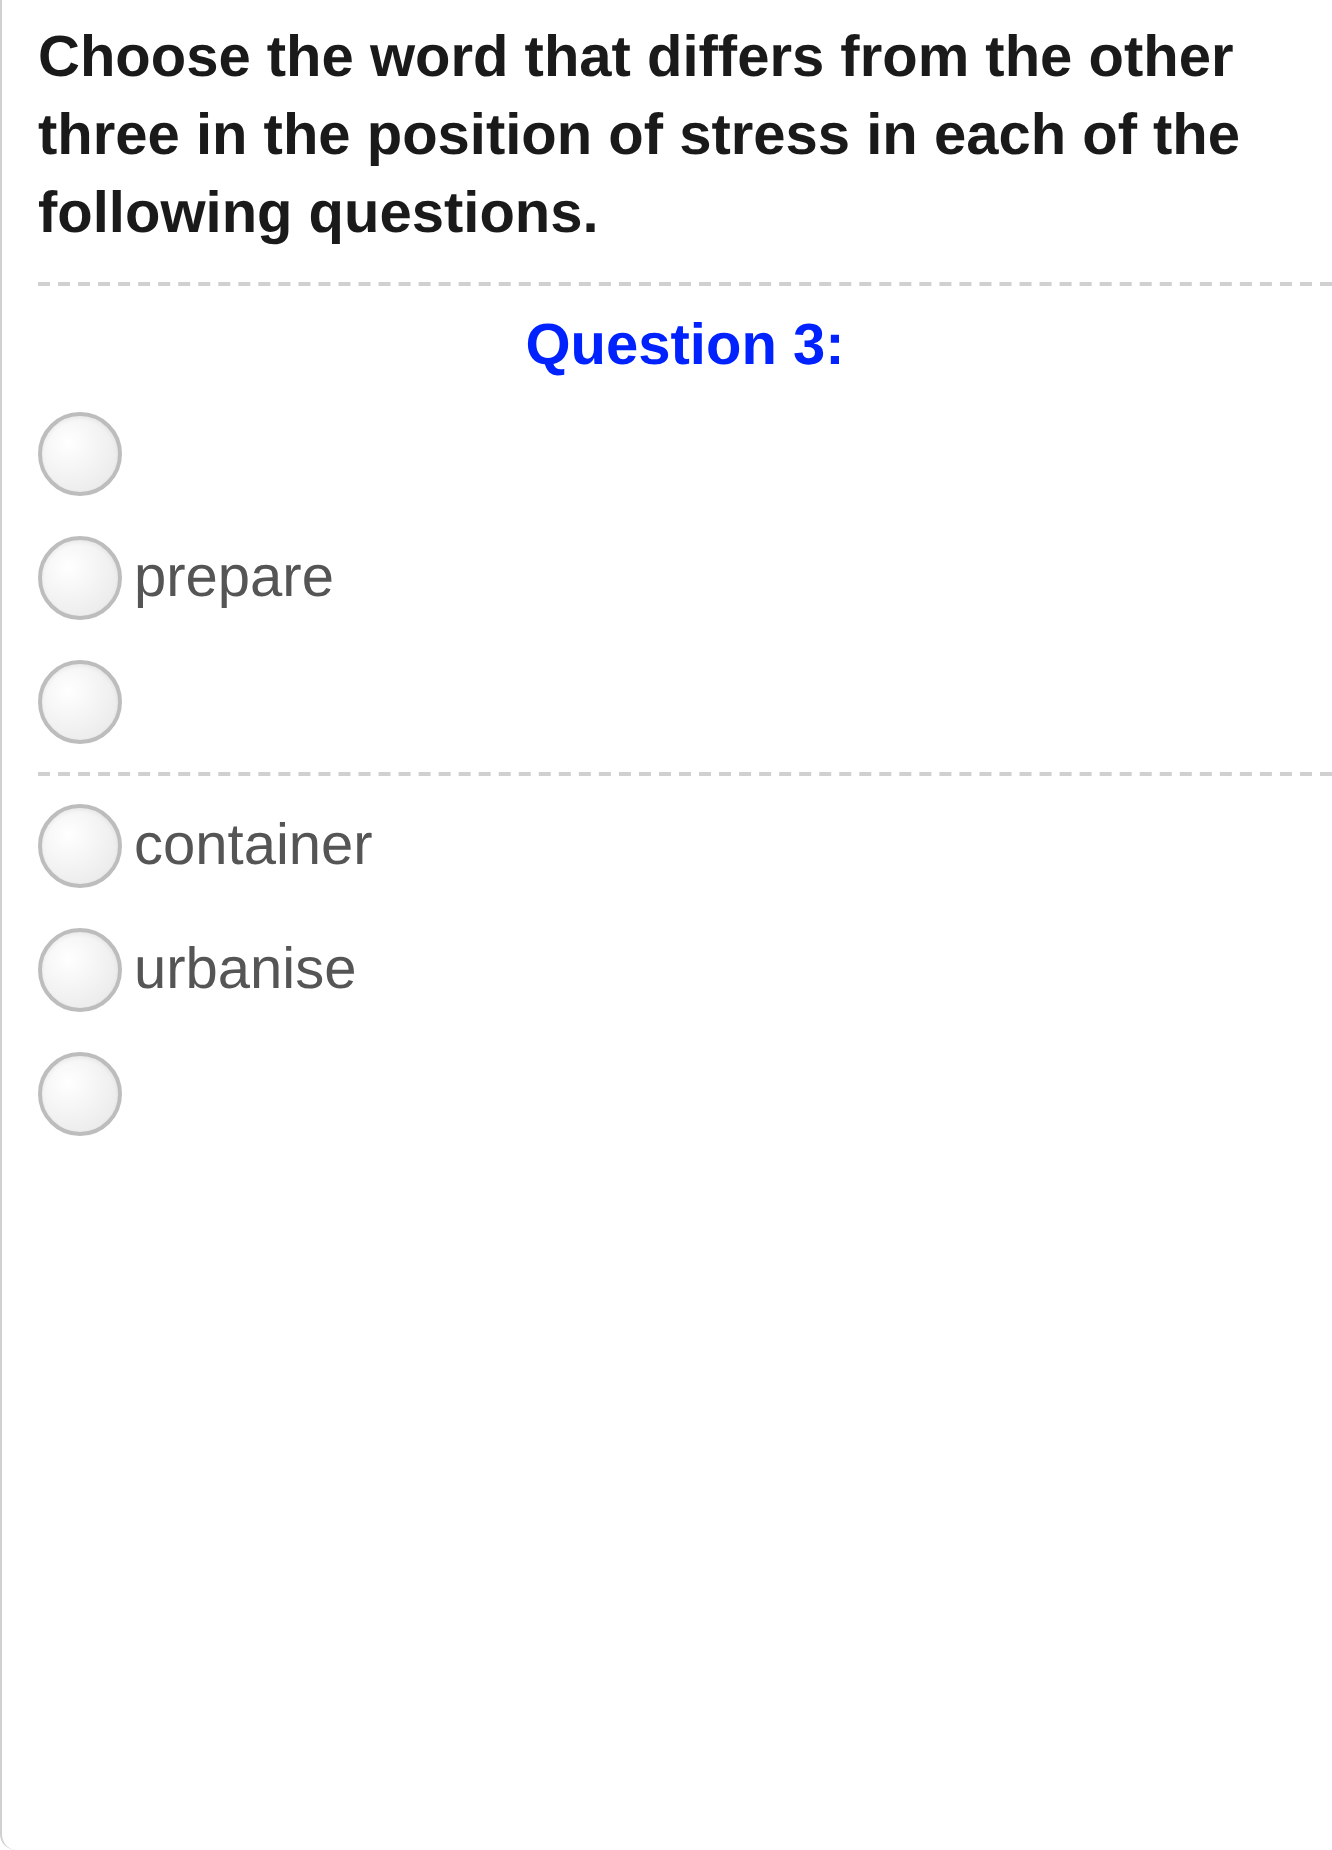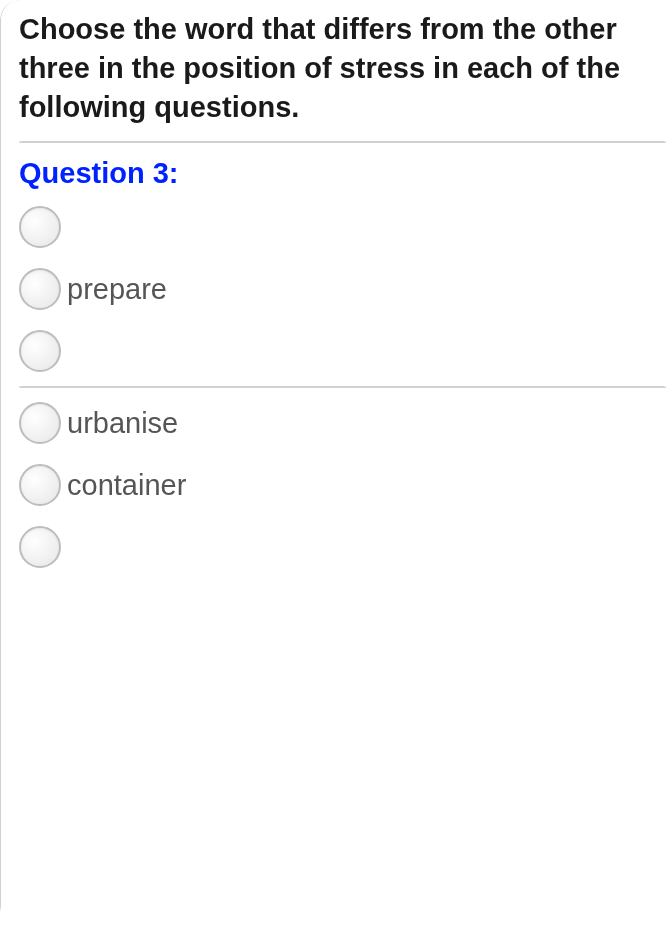--- a/index.html
+++ b/index.html
@@ -1,19 +1,18 @@
 <!DOCTYPE html>
 <html><head>
   <meta charset="utf-8">
   <style>
     * {
       margin: 0;
       padding: 0;
       box-sizing: border-box;
-      border-radius: 20px;
     }
     body {
       font-family: Arial, Helvetica, sans-serif;
       background: #fff;
       width: 666px;
       height: 925px;
     }
     .container {
       border-left: 1px solid #d0d0d0;
       padding: 10px 0 18px 18px;
@@ -29,20 +28,21 @@
       padding-bottom: 14px;
     }
     .divider {
       border: none;
       border-top: 2px dashed #d0d0d0;
       margin: 0;
     }
     .question-block {
       padding-top: 14px;
       padding-bottom: 14px;
+      text-align: center;
     }
     .question-title {
       font-size: 29px;
       font-weight: bold;
       color: #0022ff;
       margin-bottom: 16px;
     }
     .option-row {
       display: flex;
       align-items: center;
@@ -88,23 +88,23 @@
     <div class="option-row">
       <div class="radio-btn"></div>
     </div>
   </div>
 
   <hr class="divider">
 
   <div class="question-block">
     <div class="option-row">
       <div class="radio-btn"></div>
-      <span class="option-label">urbanise</span>
+      <span class="option-label">container</span>
     </div>
     <div class="option-row">
       <div class="radio-btn"></div>
-      <span class="option-label">container</span>
+      <span class="option-label">urbanise</span>
     </div>
     <div class="option-row">
       <div class="radio-btn"></div>
     </div>
   </div>
 </div>
 
 </body></html>

